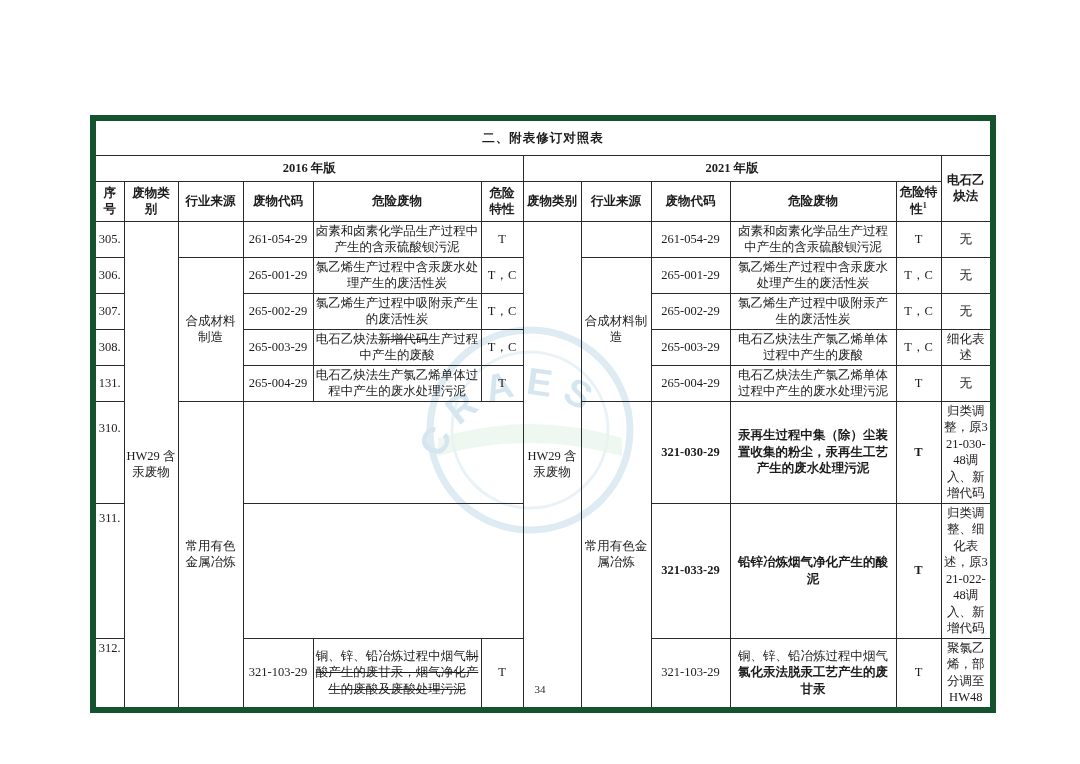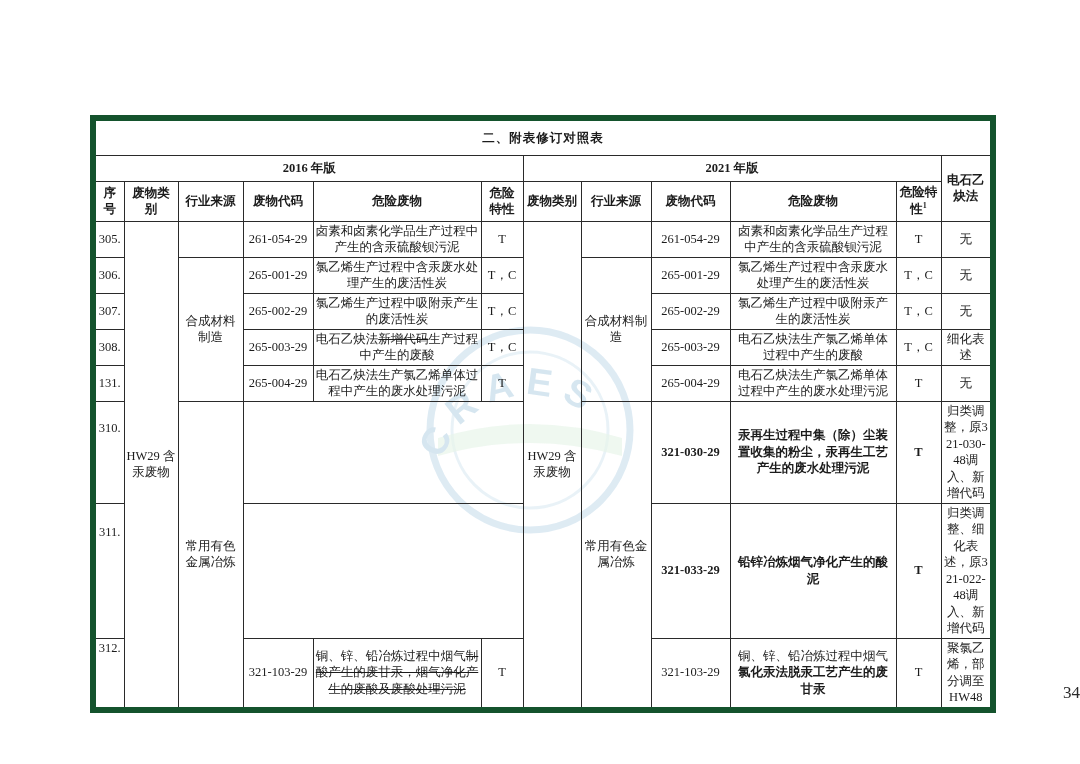--- a/index.html
+++ b/index.html
@@ -41,21 +41,21 @@
   td.waste { font-size: 12.5px; padding: 1px 4px; }
   td.waste.new { font-weight: bold; }
   td.remark { font-size: 11.5px; line-height: 1.3; padding: 1px 3px; word-break: break-all; }
   td.hz { font-size: 12px; }
   .strike { text-decoration: line-through; text-decoration-thickness: 1px; }
   .bold-seg { font-weight: bold; }
   sup.fn { font-size: 8px; vertical-align: super; }
 
   .page-number {
     position: absolute; left: 0; right: 0; top: 683px;
-    text-align: right; font-size: 17px; color: #2a2a2a; z-index: 1;
+    text-align: center; font-size: 11px; color: #2a2a2a; z-index: 1;
   }
 </style>
 </head>
 <body>
 
 <div class="page">
 
   <svg class="watermark" viewBox="0 0 244 224">
     <defs>
       <path id="wmArc" d="M 32 150 A 92 92 0 0 1 212 150" fill="none"></path>
@@ -175,21 +175,21 @@
       <td rowspan="3">常用有色金属冶炼</td>
       <td colspan="3"></td>
       <td rowspan="3">常用有色金属冶炼</td>
       <td class="code new">321-030-29</td>
       <td class="waste new">汞再生过程中集（除）尘装置收集的粉尘，汞再生工艺产生的废水处理污泥</td>
       <td class="hz" style="font-weight:bold">T</td>
       <td class="remark">归类调整，原321-030-48调入、新增代码</td>
     </tr>
 
     <tr style="height:105px">
-      <td style="vertical-align:top;padding-top:20px">311.</td>
+      <td style="vertical-align:top;padding-top:6px">311.</td>
       <td colspan="3"></td>
       <td class="code new">321-033-29</td>
       <td class="waste new">铅锌冶炼烟气净化产生的酸泥</td>
       <td class="hz" style="font-weight:bold">T</td>
       <td class="remark">归类调整、细化表述，原321-022-48调入、新增代码</td>
     </tr>
 
     <tr style="height:70px">
       <td style="vertical-align:top;">312.</td>
       <td class="code">321-103-29</td>

